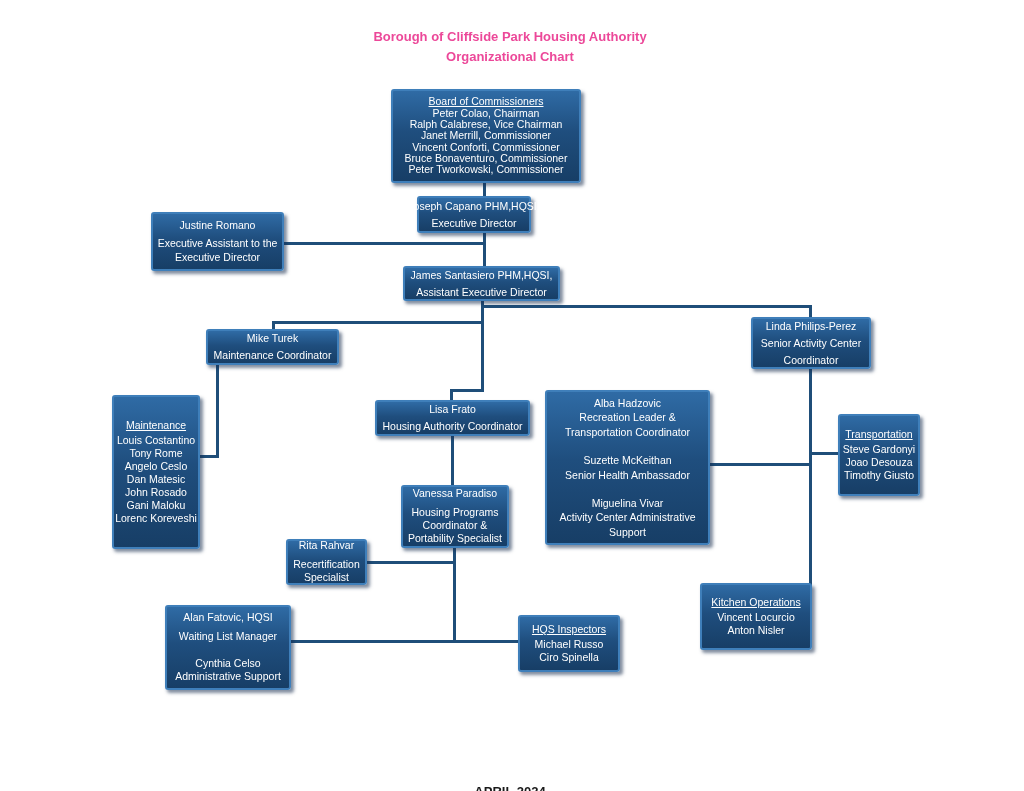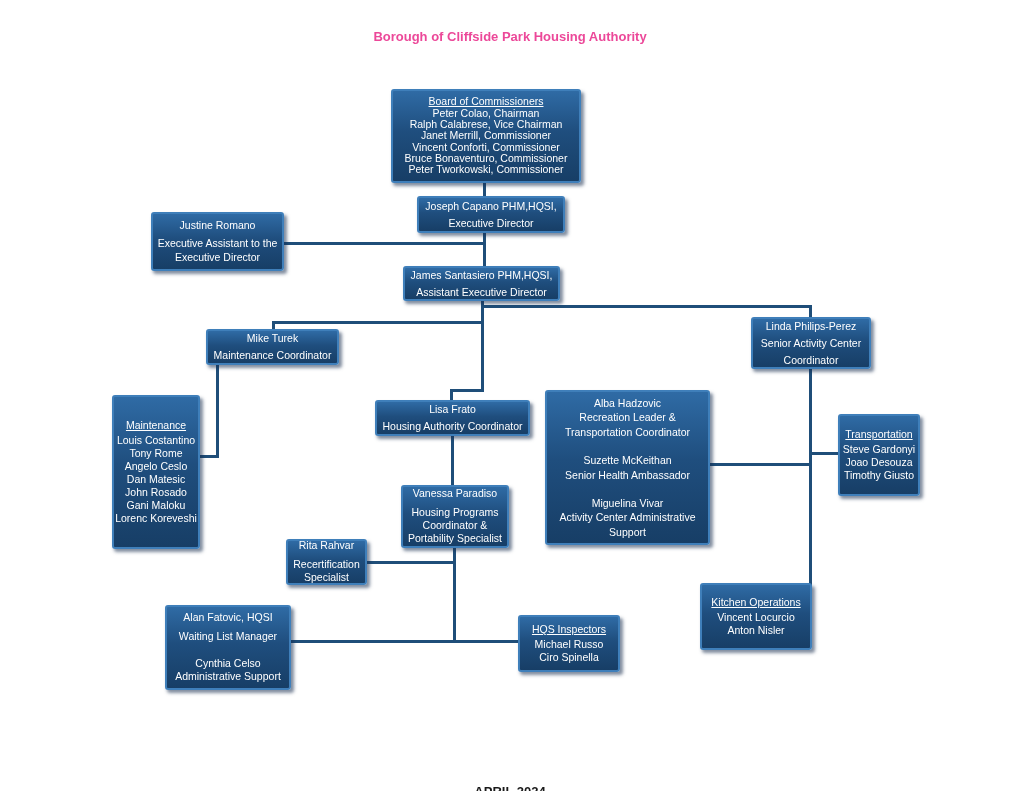--- a/index.html
+++ b/index.html
@@ -32,20 +32,21 @@
   .mixed .bx-line:first-child { margin-bottom:5px; }
   .alba .bx-line { line-height:1.36; }
 </style>
 </head>
 <body>
 
 <div class="canvas">
 
   <div class="page-title">
     <div>Borough of Cliffside Park Housing Authority</div>
+    <div>Organizational Chart</div>
   </div>
 
   <div class="vline" style="left:483px;top:183px;height:14px"></div>
   <div class="vline" style="left:483px;top:233px;height:34px"></div>
   <div class="hline" style="left:271px;top:242px;width:214px"></div>
   <div class="vline" style="left:481px;top:301px;height:91px"></div>
   <div class="hline" style="left:481px;top:305px;width:331px"></div>
   <div class="vline" style="left:809px;top:305px;height:13px"></div>
   <div class="hline" style="left:272px;top:321px;width:212px"></div>
   <div class="vline" style="left:272px;top:321px;height:9px"></div>
@@ -66,21 +67,21 @@
     <div>
         <div class="bx-line">Peter Colao, Chairman</div>
         <div class="bx-line">Ralph Calabrese, Vice Chairman</div>
         <div class="bx-line">Janet Merrill, Commissioner</div>
         <div class="bx-line">Vincent Conforti, Commissioner</div>
         <div class="bx-line">Bruce Bonaventuro, Commissioner</div>
         <div class="bx-line">Peter Tworkowski, Commissioner</div>
       </div>
   </div>
 
-  <div class="bx airy" style="left:417px;top:196px;width:148px;height:37px">
+  <div class="bx airy" style="left:417px;top:196px;width:114px;height:37px">
     <div>
         <div class="bx-line">Joseph Capano PHM,HQSI,</div>
         <div class="bx-line">Executive Director</div>
       </div>
   </div>
 
   <div class="bx mixed" style="left:151px;top:212px;width:133px;height:59px">
     <div>
         <div class="bx-line">Justine Romano</div>
         <div class="bx-line">Executive Assistant to the</div>

